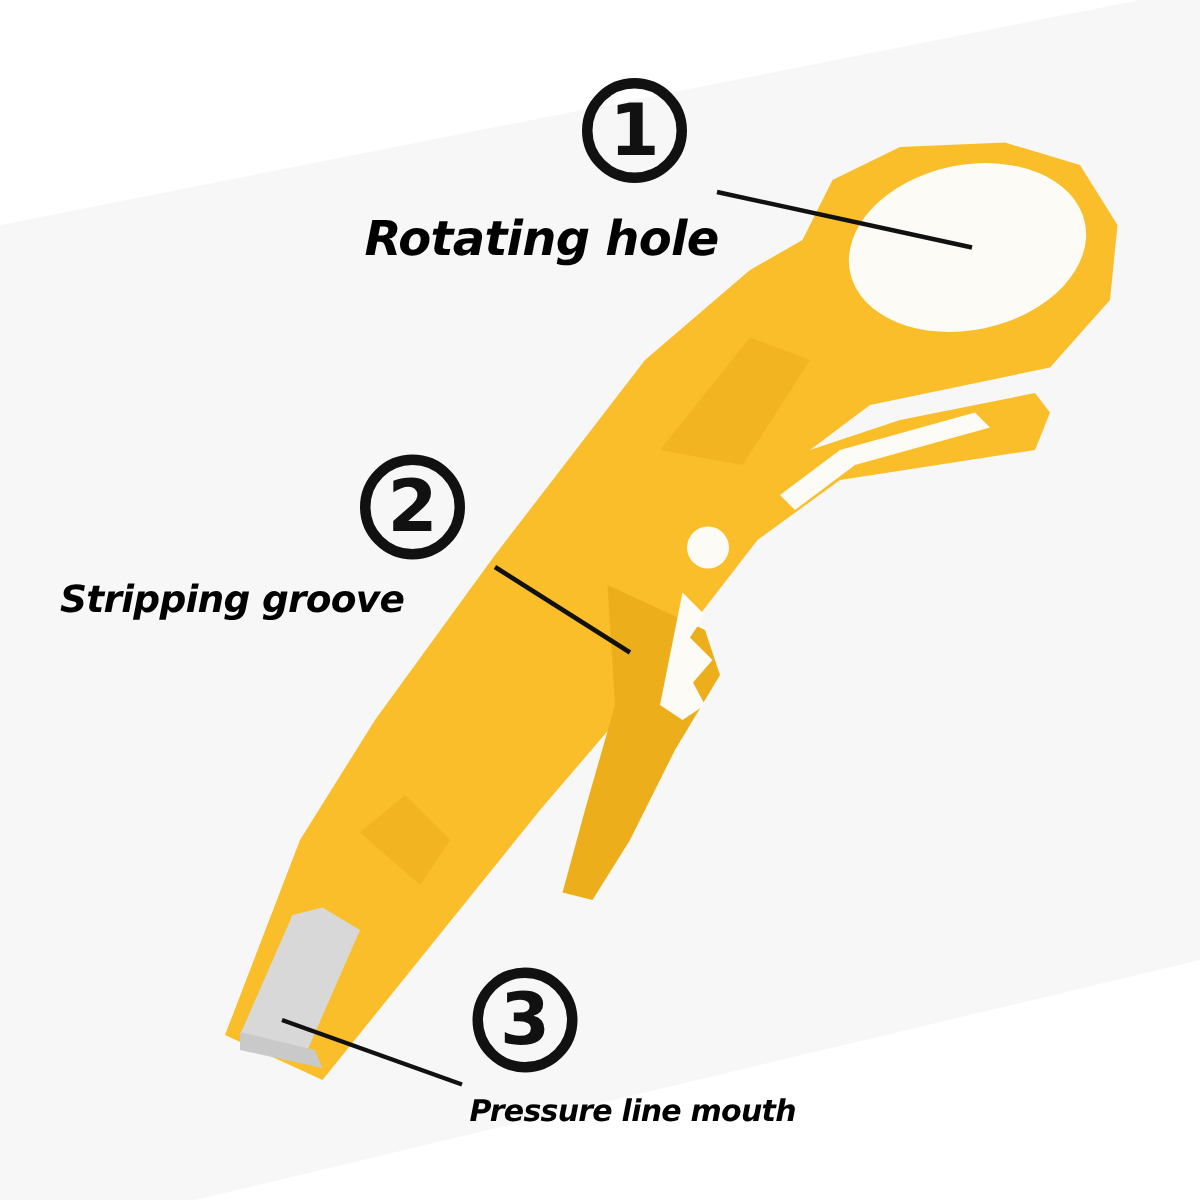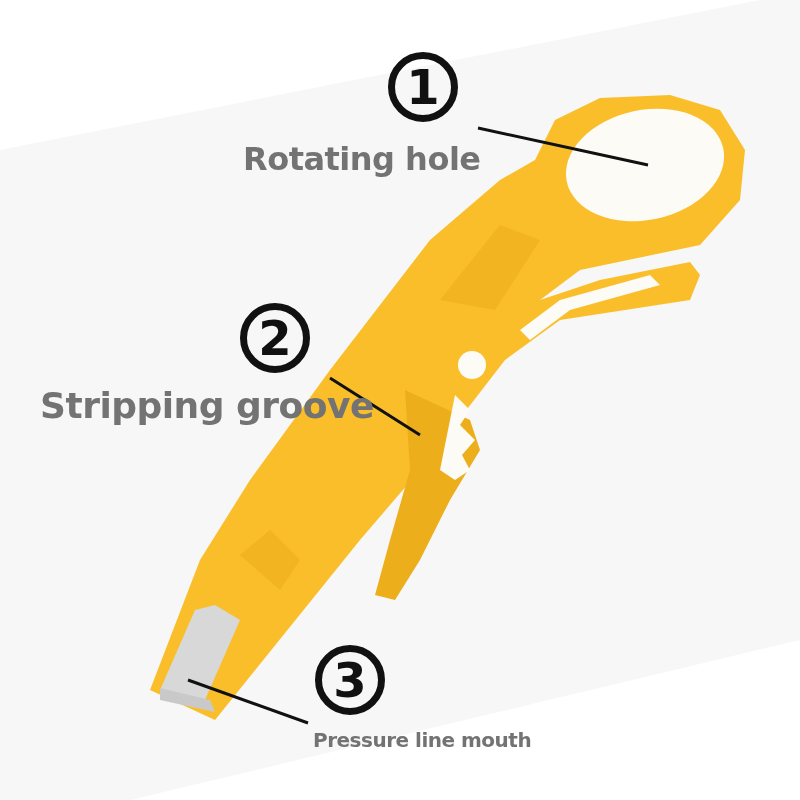--- a/index.html
+++ b/index.html
@@ -1,19 +1,19 @@
 <!DOCTYPE html>
 <html><head>
 <meta charset="utf-8">
 <style>
   html, body { margin: 0; padding: 0; }
   body { width: 800px; height: 800px; position: relative; overflow: hidden; background: #ffffff; font-family: "DejaVu Sans", sans-serif; }
   .bgpanel { position: absolute; left: 0; top: 0; width: 800px; height: 800px; }
   .tool { position: absolute; left: 0; top: 0; width: 800px; height: 800px; }
-  .label { position: absolute; color: #737373; font-weight: bold; font-family: "DejaVu Sans", sans-serif; letter-spacing: -0.5px; white-space: nowrap; }
+  .label { position: absolute; color: #000000; font-weight: bold; font-family: "DejaVu Sans", sans-serif; letter-spacing: -0.5px; white-space: nowrap; font-style: italic; }
   .num { position: absolute; width: 70px; height: 70px; border: 7px solid #111; border-radius: 50%; box-sizing: border-box; display: flex; align-items: center; justify-content: center; font-weight: bold; font-size: 48px; color: #111; font-family: "DejaVu Sans", sans-serif; }
   .leader { position: absolute; left: 0; top: 0; width: 800px; height: 800px; pointer-events: none; }
 </style>
 </head>
 <body>
 
 <svg class="bgpanel" viewBox="0 0 800 800">
   <polygon points="0,150 760,0 800,0 800,640 130,800 0,800" fill="#f7f7f7"></polygon>
 </svg>
 
@@ -41,16 +41,16 @@
 <svg class="leader" viewBox="0 0 800 800">
   <line x1="478" y1="128" x2="648" y2="165" stroke="#111" stroke-width="3"></line>
   <line x1="330" y1="378" x2="420" y2="435" stroke="#111" stroke-width="3"></line>
   <line x1="188" y1="680" x2="308" y2="723" stroke="#111" stroke-width="3"></line>
 </svg>
 
 <div class="num" style="left:388px;top:52px;">1</div>
 <div class="label" style="left:243px;top:140px;font-size:32px;">Rotating hole</div>
 
 <div class="num" style="left:240px;top:303px;">2</div>
-<div class="label" style="left:40px;top:385px;font-size:36px;">Stripping groove</div>
+<div class="label" style="left:40px;top:385px;font-size:25px;">Stripping groove</div>
 
 <div class="num" style="left:315px;top:645px;">3</div>
 <div class="label" style="left:313px;top:728px;font-size:20px;">Pressure line mouth</div>
 
 </body></html>

